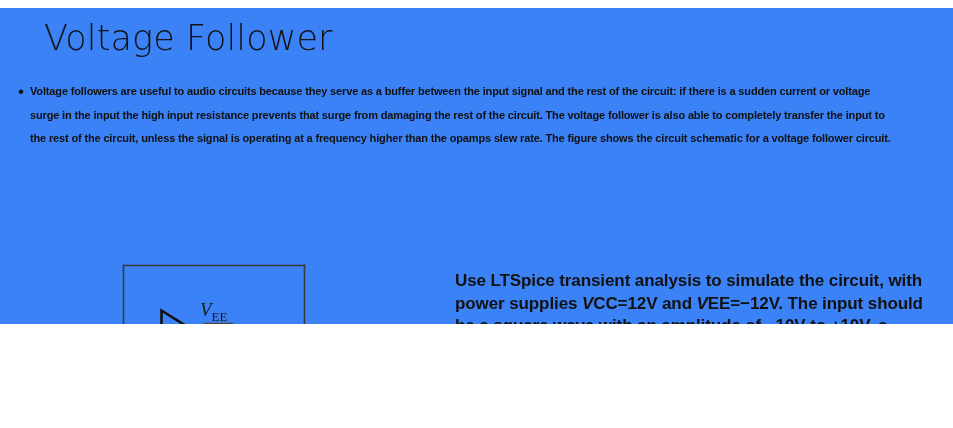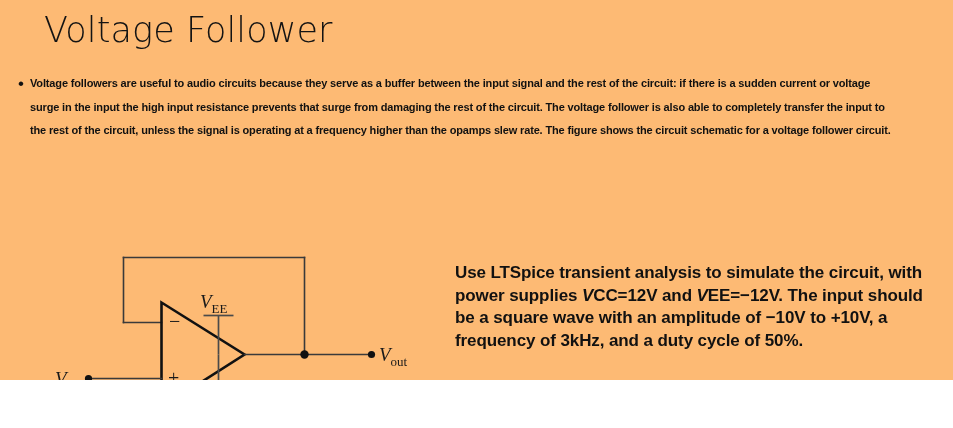--- a/index.html
+++ b/index.html
@@ -3,25 +3,26 @@
 <meta charset="utf-8">
 <style>
   html, body {
     margin: 0;
     padding: 0;
     background: #ffffff;
   }
   #slide {
     position: relative;
     width: 953px;
-    height: 380px;
-    background: #fdba74;
+    height: 316px;
+    background: #3b82f6;
     overflow: hidden;
     font-family: "Liberation Sans", sans-serif;
     color: #1a1a1a;
+    margin-top: 8px;
   }
 
   
   #title {
     position: absolute;
     left: 44px;
     top: 8px;
     font-family: "DejaVu Sans", sans-serif;
     font-weight: 300;
     font-size: 35px;

